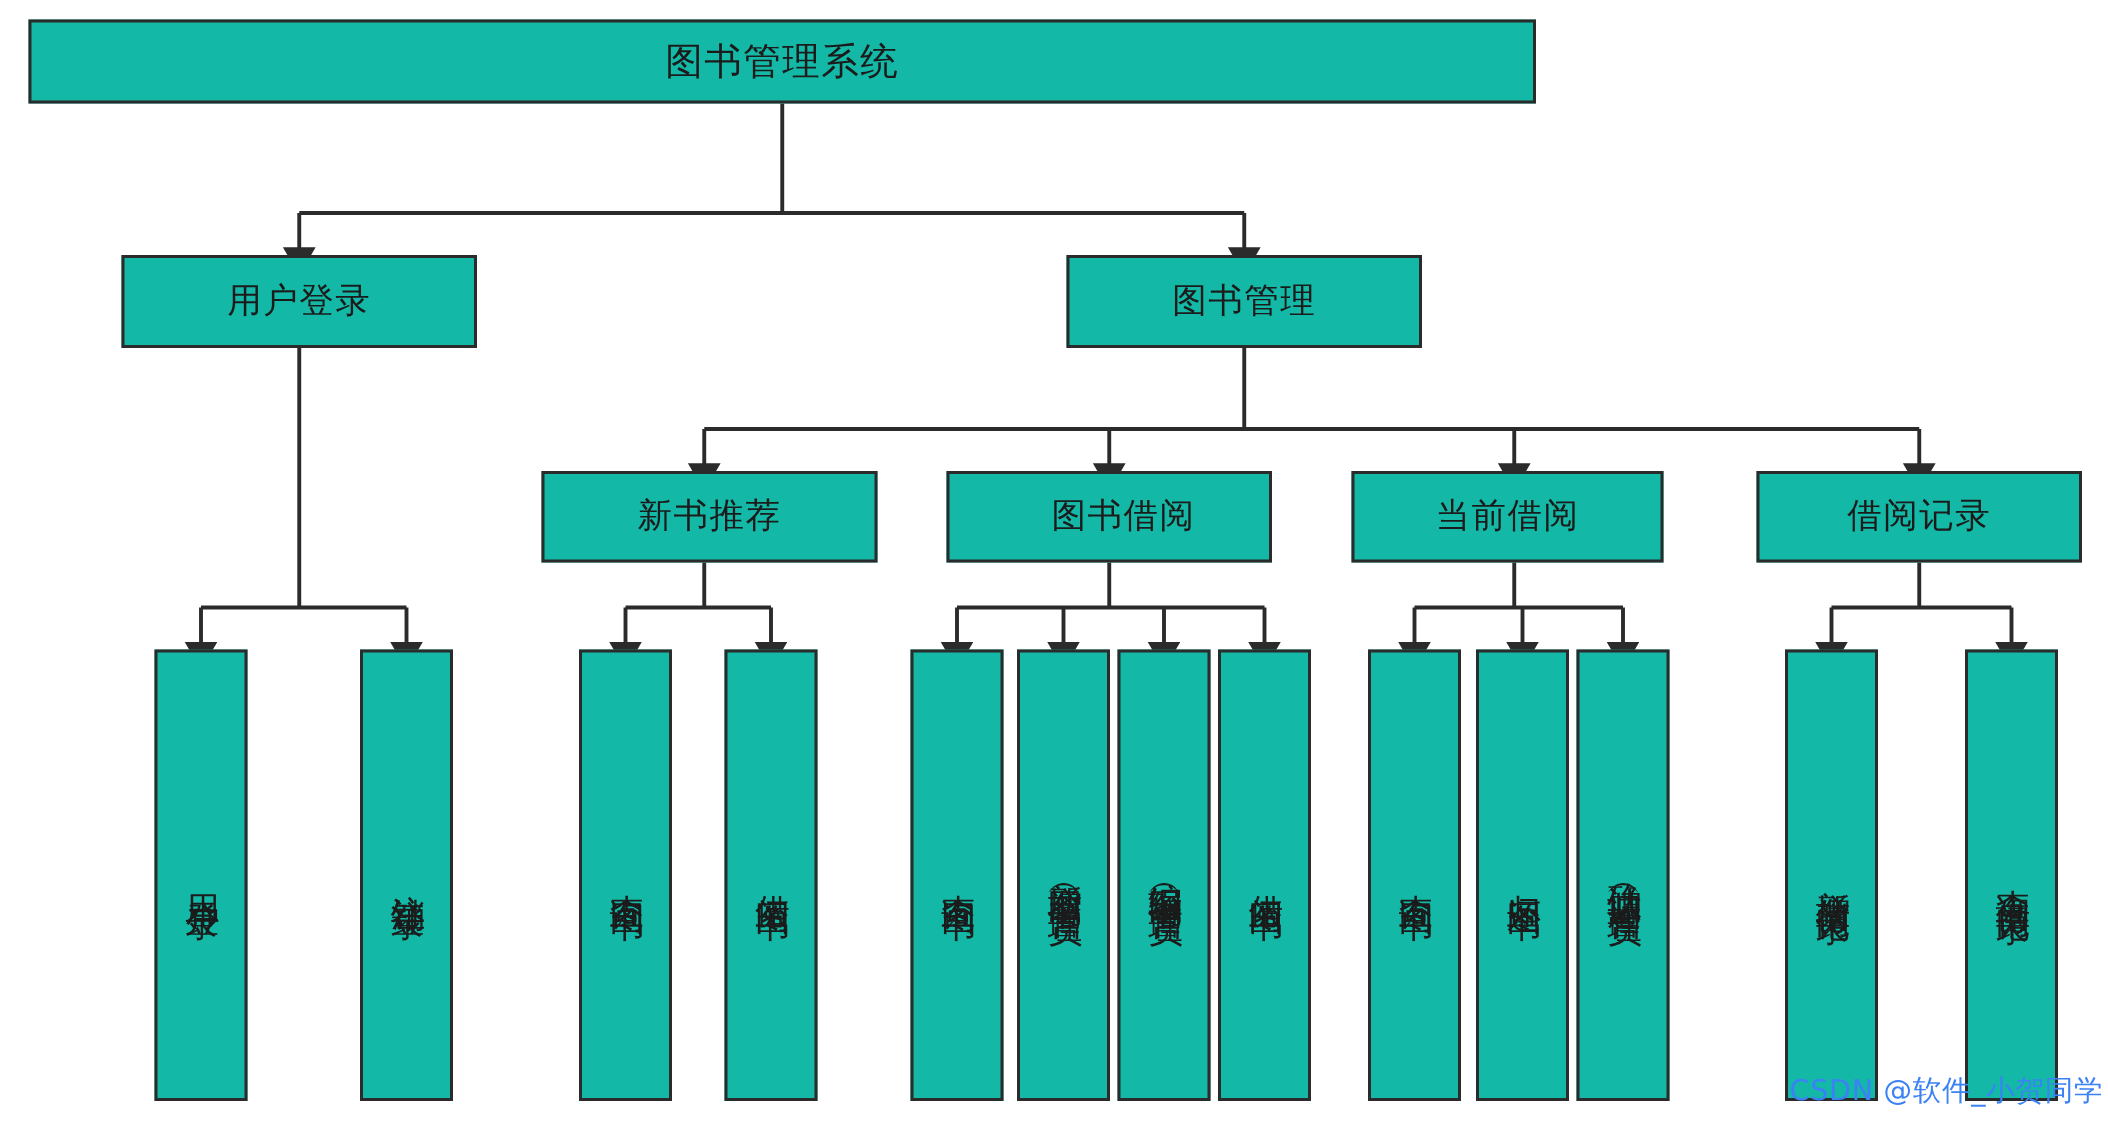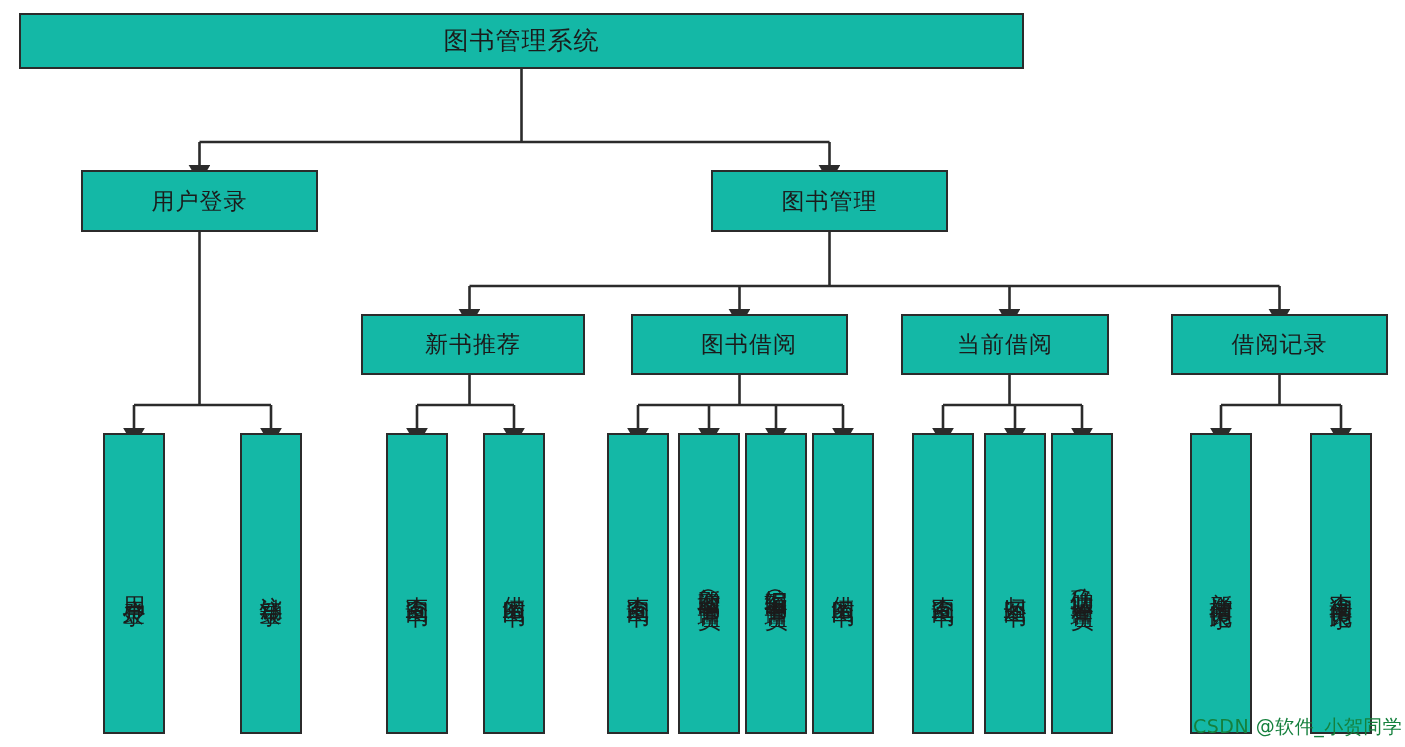--- a/index.html
+++ b/index.html
@@ -50,21 +50,21 @@
     writing-mode: vertical-rl;
     text-orientation: upright;
     font-size: 23px;
     letter-spacing: 3px;
     line-height: 1;
     white-space: nowrap;
     max-height: 100%;
   }
   .watermark {
     position: absolute;
-    color: #15803d;
+    color: #3b82f6;
     font-size: 19px;
     letter-spacing: 0.5px;
     white-space: nowrap;
     pointer-events: none;
   }
 </style>
 </head>
 <body>
 
 <div id="canvas">

